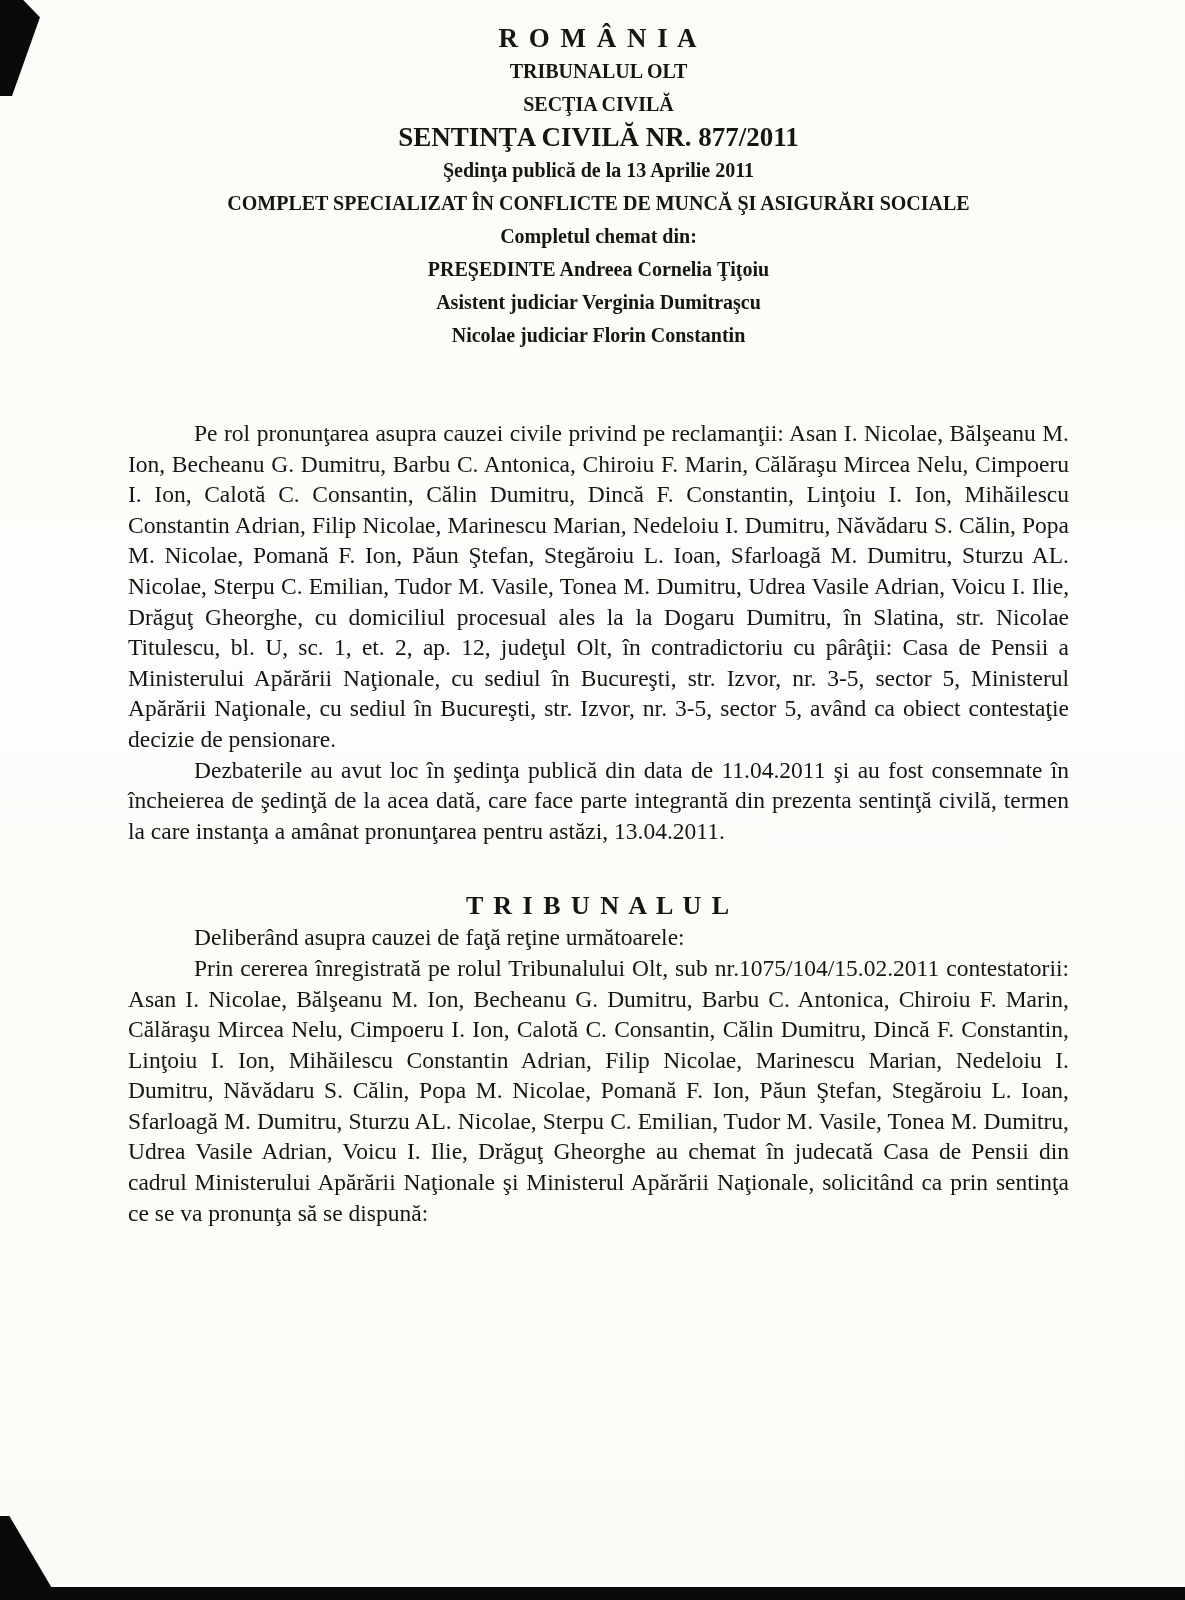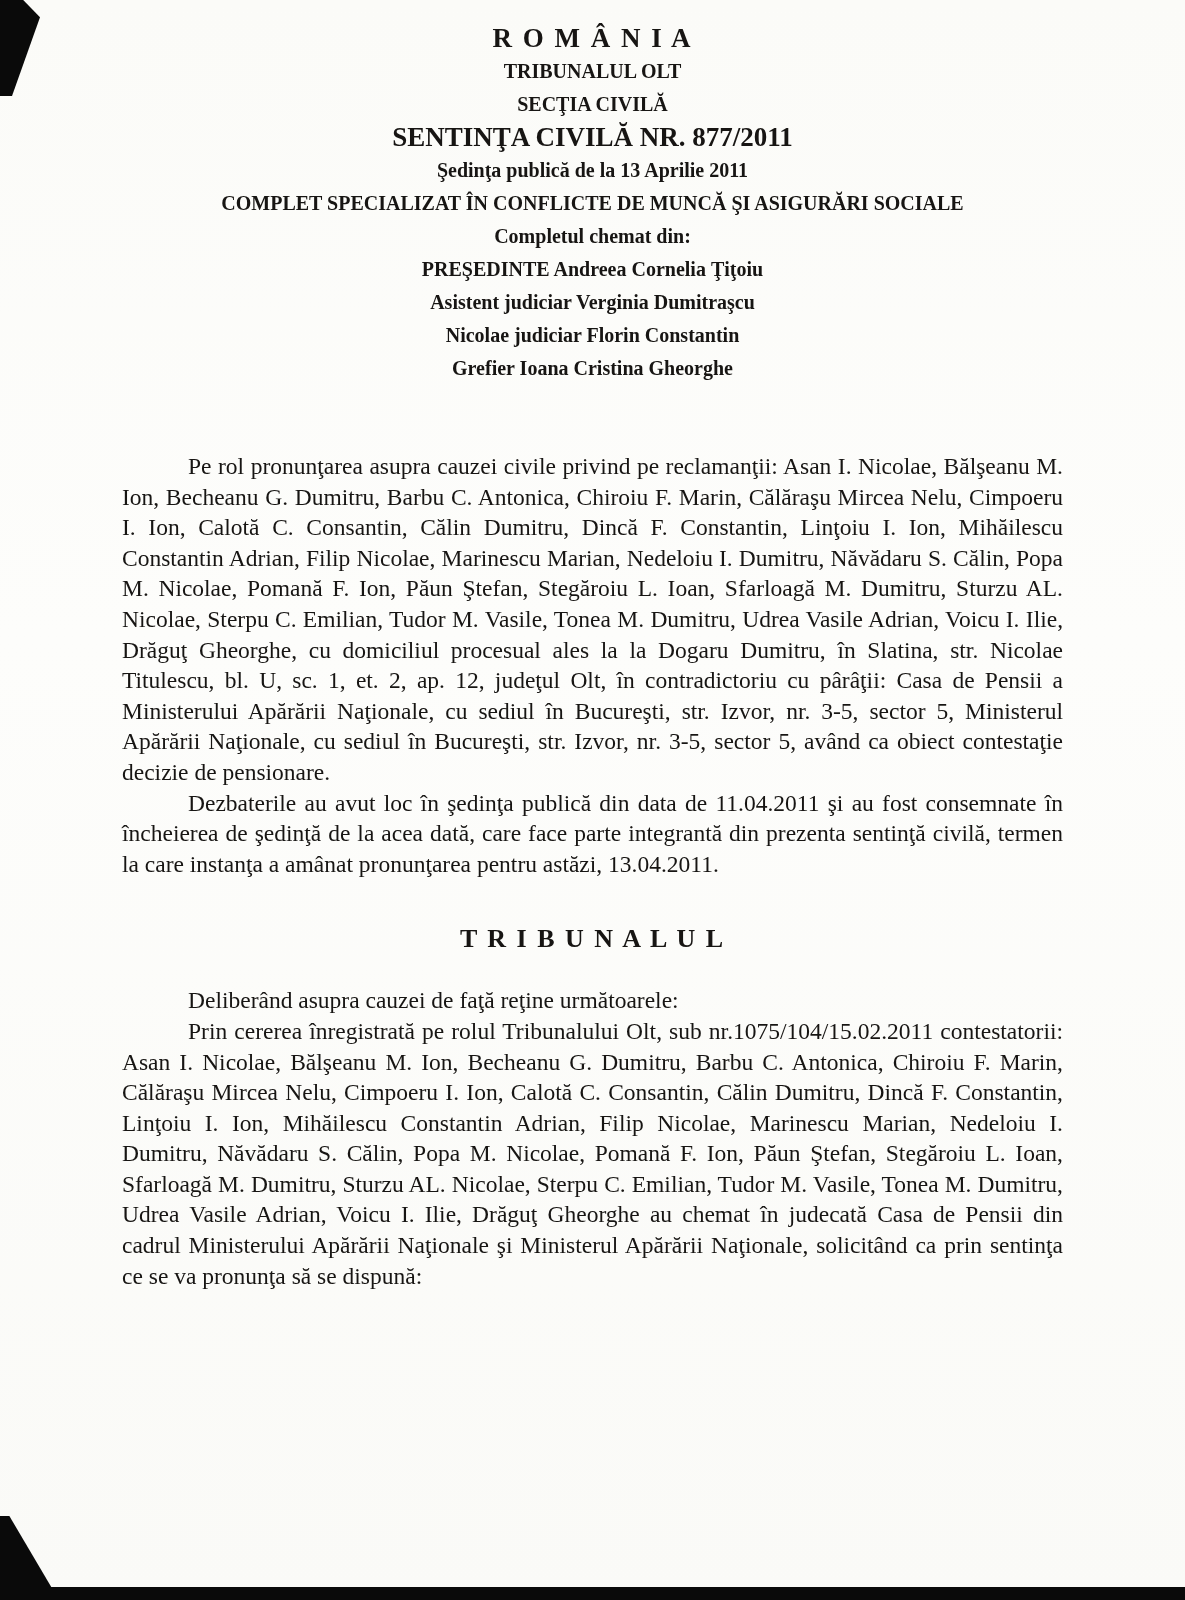--- a/index.html
+++ b/index.html
@@ -9,21 +9,21 @@
     width: 1185px;
     height: 1600px;
     margin: 0 auto;
     background: linear-gradient(180deg, #fbfbf8 0%, #fdfdfb 40%, #fafaf7 100%);
     font-family: "Liberation Serif", "DejaVu Serif", serif;
     color: #171513;
     overflow: hidden;
   }
   .content {
     position: absolute;
-    left: 122px;
+    left: 128px;
     top: 22px;
     width: 941px;
   }
   .center { text-align: center; }
   .hdr { line-height: 33px; font-size: 20px; font-weight: bold; }
   .hdr-country { font-size: 27px; letter-spacing: 2px; }
   .hdr-title { font-size: 27px; }
   .dosar { text-align: left; }
   .body-text {
     font-size: 23.5px;
@@ -31,21 +31,20 @@
     text-align: justify;
   }
   .para { text-indent: 66px; }
   .first-para { margin-top: 66px; }
   .tribunal-heading {
     font-size: 26px;
     font-weight: bold;
     text-align: center;
     letter-spacing: 2px;
     margin-top: 44px;
-    margin-bottom: 30px;
     line-height: 32px;
   }
   .lead-line {
     font-weight: normal;
     text-indent: 66px;
     font-size: 23.5px;
     line-height: 30.6px;
     text-align: left;
   }
   
@@ -78,21 +77,20 @@
     <div class="hdr center">SECŢIA CIVILĂ</div>
 
 
     <div class="hdr hdr-title center">SENTINŢA CIVILĂ NR. 877/2011</div>
     <div class="hdr center">Şedinţa publică de la 13 Aprilie 2011</div>
     <div class="hdr center">COMPLET SPECIALIZAT ÎN CONFLICTE DE MUNCĂ ŞI ASIGURĂRI SOCIALE</div>
     <div class="hdr center">Completul chemat din:</div>
     <div class="hdr center">PREŞEDINTE Andreea Cornelia Ţiţoiu</div>
     <div class="hdr center">Asistent judiciar Verginia Dumitraşcu</div>
     <div class="hdr center">Nicolae judiciar Florin Constantin</div>
-    <div class="hdr center">Grefier Ioana Cristina Gheorghe</div>
 
     <p class="body-text para first-para">Pe rol pronunţarea asupra cauzei civile privind pe reclamanţii: Asan I. Nicolae, Bălşeanu M. Ion, Becheanu G. Dumitru, Barbu C. Antonica, Chiroiu F. Marin, Călăraşu Mircea Nelu, Cimpoeru I. Ion, Calotă C. Consantin, Călin Dumitru, Dincă F. Constantin, Linţoiu I. Ion, Mihăilescu Constantin Adrian, Filip Nicolae, Marinescu Marian, Nedeloiu I. Dumitru, Năvădaru S. Călin, Popa M. Nicolae, Pomană F. Ion, Păun Ştefan, Stegăroiu L. Ioan, Sfarloagă M. Dumitru, Sturzu AL. Nicolae, Sterpu C. Emilian, Tudor M. Vasile, Tonea M. Dumitru, Udrea Vasile Adrian, Voicu I. Ilie, Drăguţ Gheorghe, cu domiciliul procesual ales la la Dogaru Dumitru, în Slatina, str. Nicolae Titulescu, bl. U, sc. 1, et. 2, ap. 12, judeţul Olt, în contradictoriu cu pârâţii: Casa de Pensii a Ministerului Apărării Naţionale, cu sediul în Bucureşti, str. Izvor, nr. 3-5, sector 5, Ministerul Apărării Naţionale, cu sediul în Bucureşti, str. Izvor, nr. 3-5, sector 5, având ca obiect contestaţie decizie de pensionare.</p>
 
     <p class="body-text para">Dezbaterile au avut loc în şedinţa publică din data de 11.04.2011 şi au fost consemnate în încheierea de şedinţă de la acea dată, care face parte integrantă din prezenta sentinţă civilă, termen la care instanţa a amânat pronunţarea pentru astăzi, 13.04.2011.</p>
 
     <div class="tribunal-heading">T R I B U N A L U L</div>
 
     <p class="lead-line">Deliberând asupra cauzei de faţă reţine următoarele:</p>
 
     <p class="body-text para">Prin cererea înregistrată pe rolul Tribunalului Olt, sub nr.1075/104/15.02.2011 contestatorii: Asan I. Nicolae, Bălşeanu M. Ion, Becheanu G. Dumitru, Barbu C. Antonica, Chiroiu F. Marin, Călăraşu Mircea Nelu, Cimpoeru I. Ion, Calotă C. Consantin, Călin Dumitru, Dincă F. Constantin, Linţoiu I. Ion, Mihăilescu Constantin Adrian, Filip Nicolae, Marinescu Marian, Nedeloiu I. Dumitru, Năvădaru S. Călin, Popa M. Nicolae, Pomană F. Ion, Păun Ştefan, Stegăroiu L. Ioan, Sfarloagă M. Dumitru, Sturzu AL. Nicolae, Sterpu C. Emilian, Tudor M. Vasile, Tonea M. Dumitru, Udrea Vasile Adrian, Voicu I. Ilie, Drăguţ Gheorghe au chemat în judecată Casa de Pensii din cadrul Ministerului Apărării Naţionale şi Ministerul Apărării Naţionale, solicitând ca prin sentinţa ce se va pronunţa să se dispună:</p>

